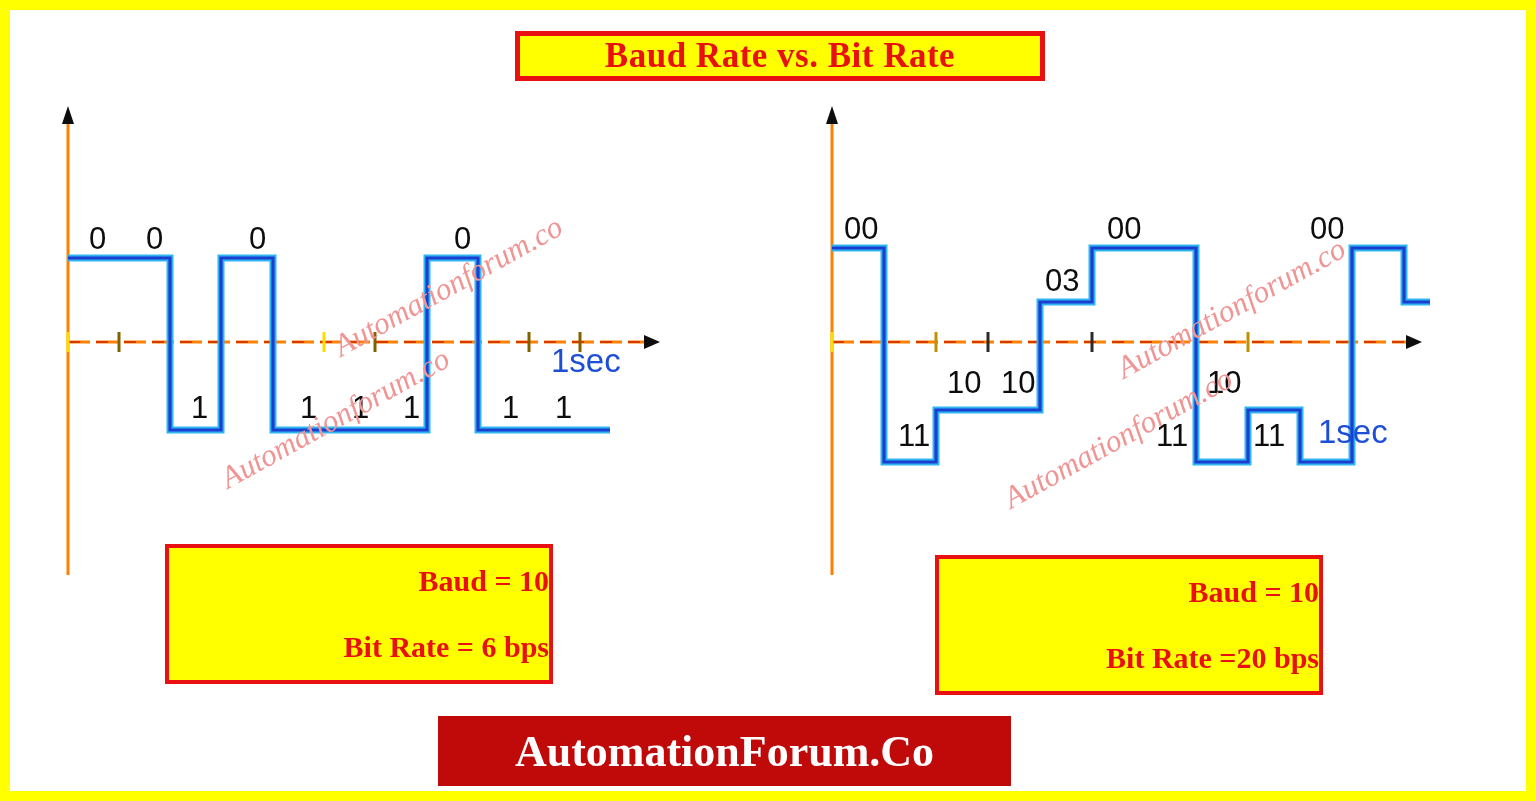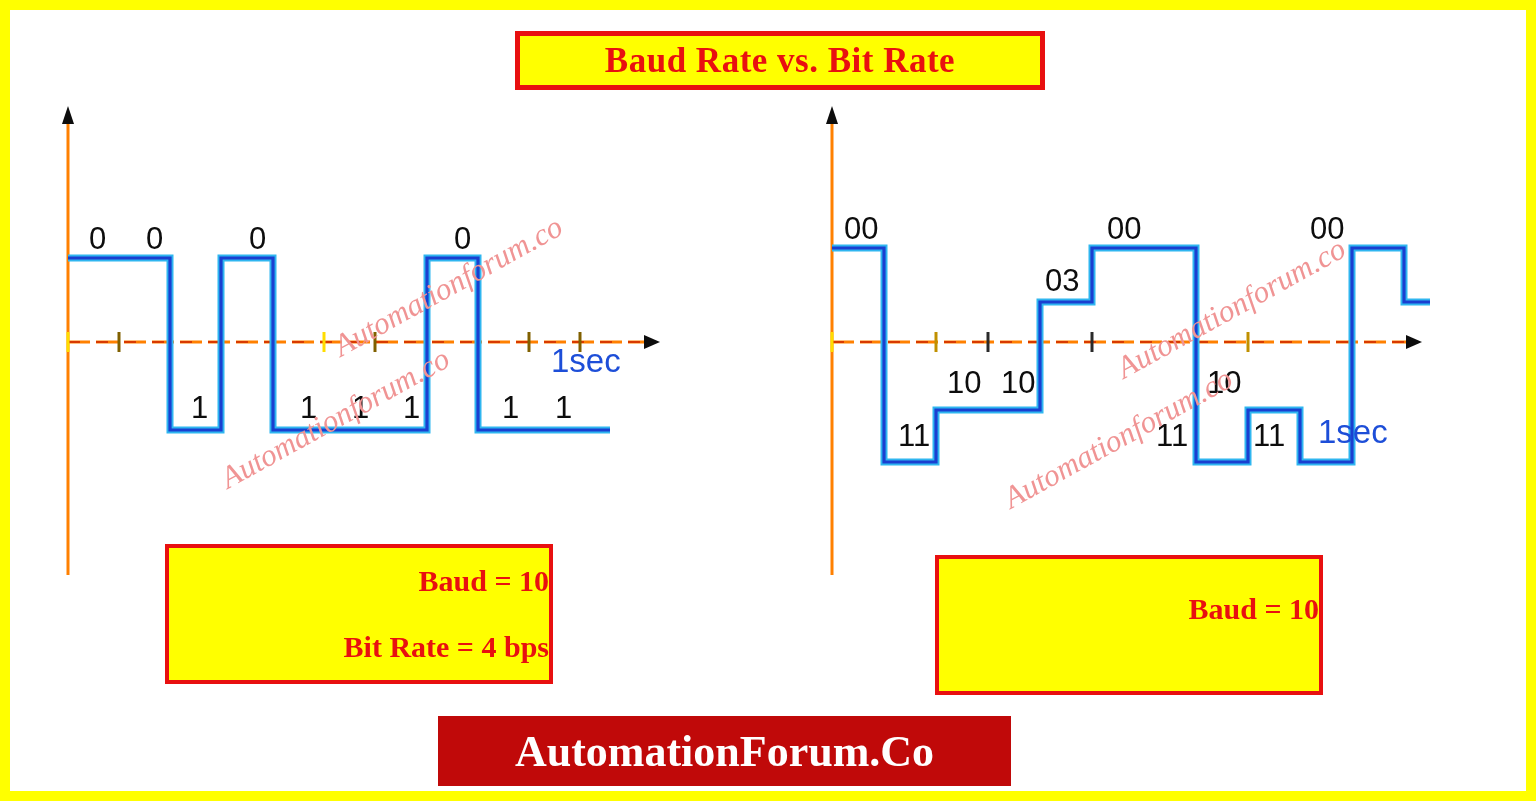--- a/index.html
+++ b/index.html
@@ -18,21 +18,21 @@
   #canvas{
     position:absolute;
     left:10px;top:10px;
     width:1516px;height:781px;
     background:#ffffff;
   }
   
   #title-box{
     position:absolute;
     left:505px;top:21px;
-    width:530px;height:59px;
+    width:530px;height:50px;
     background:#ffff00;
     border:5px solid #e81010;
     box-sizing:border-box;
     display:flex;align-items:center;justify-content:center;
   }
   #title-box .txt{
     font-family:"Liberation Serif", serif;
     font-weight:bold;
     font-size:35px;
     color:#e81010;
@@ -199,25 +199,26 @@
 
     <div class="seclabel" style="left:1308px;top:355px;">1sec</div>
 
     <div class="watermark" style="left:222px;top:450px;">Automationforum.co</div>
     <div class="watermark" style="left:335px;top:318px;">Automationforum.co</div>
     <div class="watermark" style="left:1005px;top:470px;">Automationforum.co</div>
     <div class="watermark" style="left:1118px;top:340px;">Automationforum.co</div>
 
     <div class="info-box" id="info-left">
       <span class="line line1">Baud = 10</span>
-      <span class="line line2">Bit Rate = 4 bps</span>
+      <span class="line line2">Bit Rate = 6 bps</span>
     </div>
 
     <div class="info-box" id="info-right">
       <span class="line line1">Baud = 10</span>
+      <span class="line line2">Bit Rate =20 bps</span>
     </div>
 
     <div id="footer-banner">
       <span class="txt">AutomationForum.Co</span>
     </div>
 
   </div>
 </div>
 
 </body></html>

